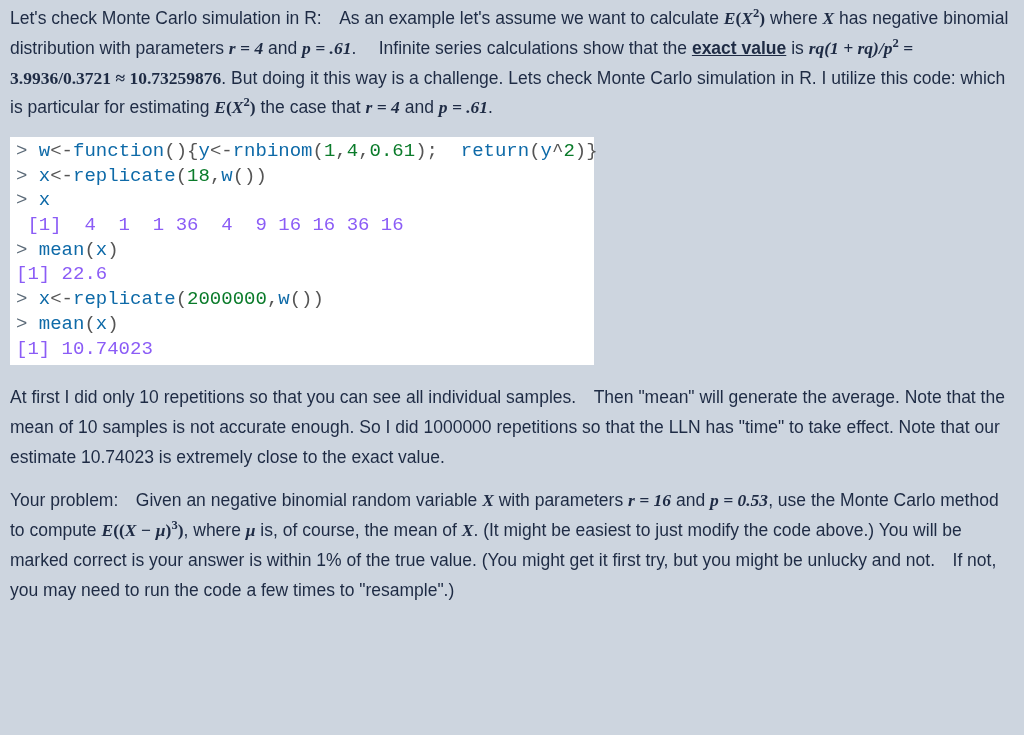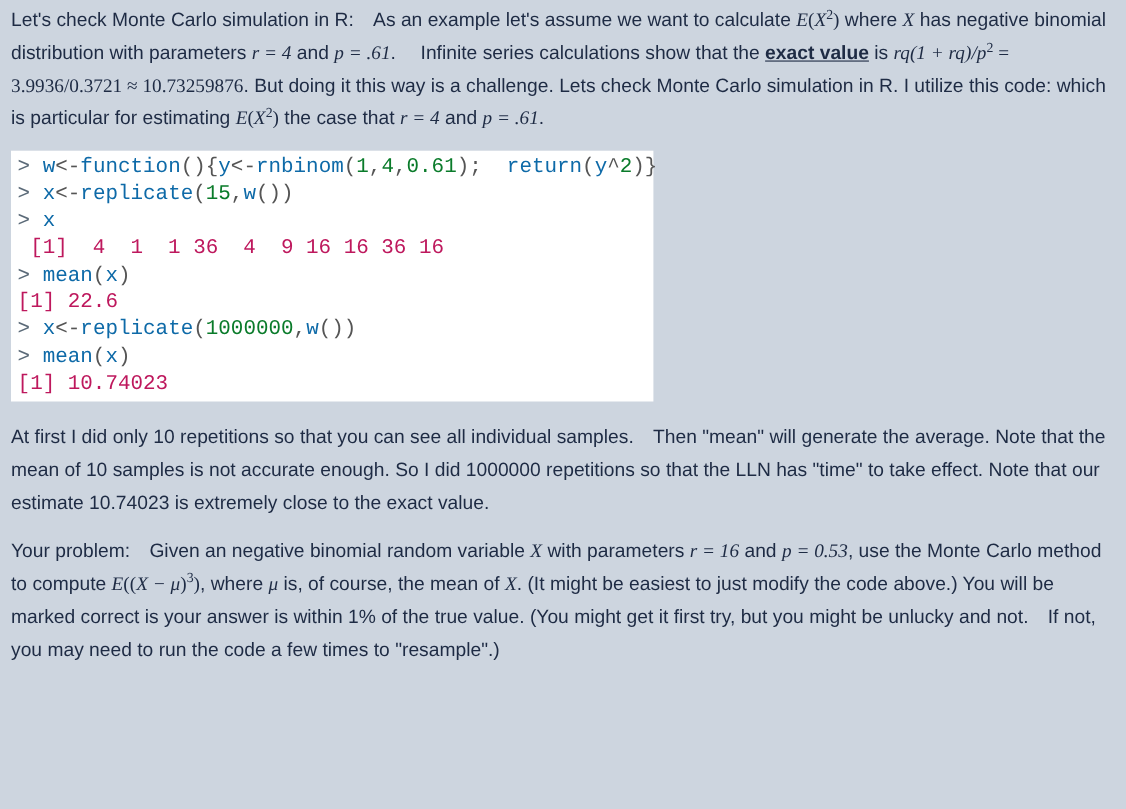--- a/index.html
+++ b/index.html
@@ -16,20 +16,21 @@
     line-height: 1.7;
     padding: 4px 10px 10px 10px;
     box-sizing: border-box;
   }
   .para {
     margin: 0 0 14px 0;
   }
   .math {
     font-family: "Times New Roman", Times, serif;
     font-style: italic;
+    font-weight: bold;
   }
   .math-up {
     font-family: "Times New Roman", Times, serif;
     font-style: normal;
   }
   .codebox {
     background: #ffffff;
     font-family: Consolas, "Courier New", monospace;
     font-size: 19px;
     line-height: 1.3;
@@ -37,38 +38,38 @@
     padding: 2px 6px 4px 6px;
     display: block;
     width: 572px;
     margin: 8px 0 18px 0;
     color: #374552;
   }
   .prompt { color: #5b6a78; }
   .kw { color: #0e6aa8; }   
   .nm { color: #0a7b2a; }   
   .op { color: #555; }
-  .out { color: #be185d; }
+  .out { color: #8b5cf6; }
   b { font-weight: bold; text-decoration: underline; }
   sup { font-size: 0.72em; vertical-align: super; line-height: 0; }
 </style>
 </head>
 <body>
 
 <p class="para">
 <span>Let's check Monte Carlo simulation in R: As an example let's assume we want to calculate </span><span class="math"><span>E</span><span class="math-up">(</span><span>X</span><sup class="math-up">2</sup><span class="math-up">)</span></span><span>  where </span><span class="math">X</span><span> has negative binomial distribution with parameters  </span><span class="math">r = 4</span><span>  and  </span><span class="math">p = .61</span><span>.  Infinite series calculations show that the </span><b>exact value</b><span> is </span><span class="math"><span>rq(1 + rq)/p</span><sup class="math-up">2</sup><span class="math-up"> = 3.9936/0.3721 ≈ 10.73259876</span></span><span>.  But doing it this way is a challenge.   Lets check Monte Carlo simulation in R.   I utilize this code:   which is particular for estimating </span><span class="math"><span>E</span><span class="math-up">(</span><span>X</span><sup class="math-up">2</sup><span class="math-up">)</span></span><span>  the case that </span><span class="math">r = 4</span><span> and  </span><span class="math">p = .61</span><span>.</span>
 </p>
 
 <div class="codebox"><span class="prompt">&gt; </span><span class="kw">w</span><span class="op">&lt;-</span><span class="kw">function</span><span class="op">(){</span><span class="kw">y</span><span class="op">&lt;-</span><span class="kw">rnbinom</span><span class="op">(</span><span class="nm">1</span><span class="op">,</span><span class="nm">4</span><span class="op">,</span><span class="nm">0.61</span><span class="op">);  </span><span class="kw">return</span><span class="op">(</span><span class="kw">y</span><span class="op">^</span><span class="nm">2</span><span class="op">)}</span>
-<span class="prompt">&gt; </span><span class="kw">x</span><span class="op">&lt;-</span><span class="kw">replicate</span><span class="op">(</span><span class="nm">15</span><span class="op">,</span><span class="kw">w</span><span class="op">())</span>
+<span class="prompt">&gt; </span><span class="kw">x</span><span class="op">&lt;-</span><span class="kw">replicate</span><span class="op">(</span><span class="nm">18</span><span class="op">,</span><span class="kw">w</span><span class="op">())</span>
 <span class="prompt">&gt; </span><span class="kw">x</span>
 <span class="out"> [1]  4  1  1 36  4  9 16 16 36 16</span>
 <span class="prompt">&gt; </span><span class="kw">mean</span><span class="op">(</span><span class="kw">x</span><span class="op">)</span>
 <span class="out">[1] 22.6</span>
-<span class="prompt">&gt; </span><span class="kw">x</span><span class="op">&lt;-</span><span class="kw">replicate</span><span class="op">(</span><span class="nm">1000000</span><span class="op">,</span><span class="kw">w</span><span class="op">())</span>
+<span class="prompt">&gt; </span><span class="kw">x</span><span class="op">&lt;-</span><span class="kw">replicate</span><span class="op">(</span><span class="nm">2000000</span><span class="op">,</span><span class="kw">w</span><span class="op">())</span>
 <span class="prompt">&gt; </span><span class="kw">mean</span><span class="op">(</span><span class="kw">x</span><span class="op">)</span>
 <span class="out">[1] 10.74023</span></div>
 
 <p class="para">
 <span>At first I did only 10 repetitions so that you can see all individual samples. Then "mean"  will generate the average.   Note that the mean of 10 samples is not accurate enough.   So I did 1000000 repetitions so that the LLN has  "time" to take effect.   Note that our estimate 10.74023 is extremely close to the exact value.</span>
 </p>
 
 <p class="para">
 <span>Your problem: Given an negative binomial random variable </span><span class="math">X</span><span>  with parameters </span><span class="math">r = 16</span><span> and </span><span class="math">p = 0.53</span><span>,   use the Monte Carlo method to compute  </span><span class="math"><span>E</span><span class="math-up">((</span><span>X − μ</span><span class="math-up">)</span><sup class="math-up">3</sup><span class="math-up">)</span></span><span>,   where </span><span class="math">μ</span><span> is,  of course,  the mean of </span><span class="math">X</span><span>.   (It might be easiest to just modify the code above.)   You will be marked correct is your answer is within 1% of the true value.   (You might get it first try,   but you might be unlucky and not. If not,   you may need to run the code a few times to "resample".)</span>
 </p>

